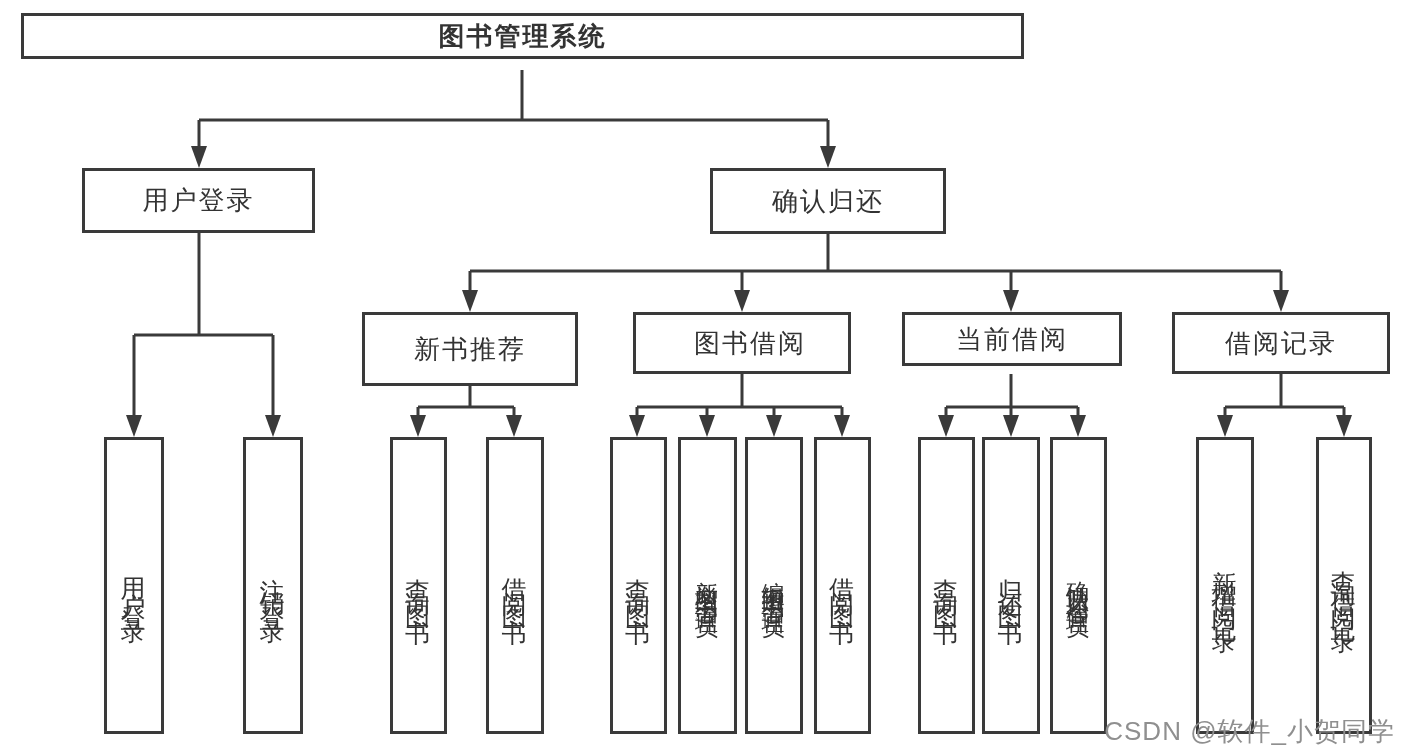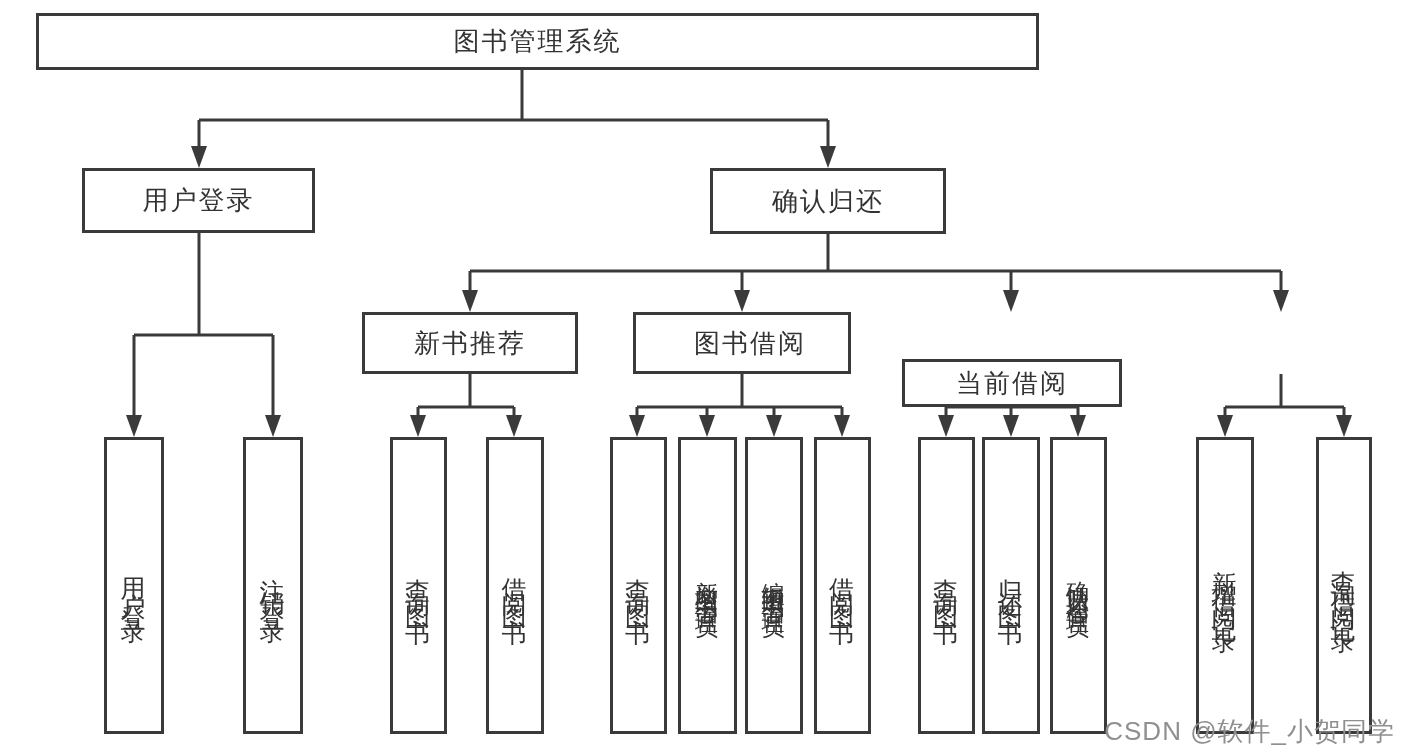--- a/index.html
+++ b/index.html
@@ -71,39 +71,42 @@
       <polygon points="766,415 782,415 774,437"></polygon>
       <polygon points="834,415 850,415 842,437"></polygon>
       <polygon points="938,415 954,415 946,437"></polygon>
       <polygon points="1003,415 1019,415 1011,437"></polygon>
       <polygon points="1070,415 1086,415 1078,437"></polygon>
       <polygon points="1217,415 1233,415 1225,437"></polygon>
       <polygon points="1336,415 1352,415 1344,437"></polygon>
     </g>
   </svg>
 
-  <div class="box hbox" style="left:36px;top:13px;width:1003px;height:57px;">
+  <div class="box hbox" style="left:21px;top:13px;width:1003px;height:46px;font-weight:bold;">
     <span>图书管理系统</span>
   </div>
 
   <div class="box hbox" style="left:82px;top:168px;width:233px;height:65px;">
     <span>用户登录</span>
   </div>
   <div class="box hbox" style="left:710px;top:168px;width:236px;height:66px;">
     <span>确认归还</span>
   </div>
 
-  <div class="box hbox" style="left:362px;top:312px;width:216px;height:62px;align-items:center;">
+  <div class="box hbox" style="left:362px;top:312px;width:216px;height:74px;align-items:center;">
     <span>新书推荐</span>
   </div>
   <div class="box hbox" style="left:633px;top:312px;width:218px;height:62px;padding-left:16px;">
     <span>图书借阅</span>
   </div>
-  <div class="box hbox" style="left:902px;top:312px;width:220px;height:48px;margin-top:47px;">
+  <div class="box hbox" style="left:902px;top:312px;width:220px;height:54px;">
     <span>当前借阅</span>
+  </div>
+  <div class="box hbox" style="left:1172px;top:312px;width:218px;height:62px;">
+    <span>借阅记录</span>
   </div>
 
   <div class="box vbox" style="left:104px;top:437px;width:60px;height:297px;">
     <span>用户登录</span>
   </div>
   <div class="box vbox" style="left:243px;top:437px;width:60px;height:297px;">
     <span>注销登录</span>
   </div>
 
   <div class="box vbox" style="left:390px;top:437px;width:57px;height:297px;">

